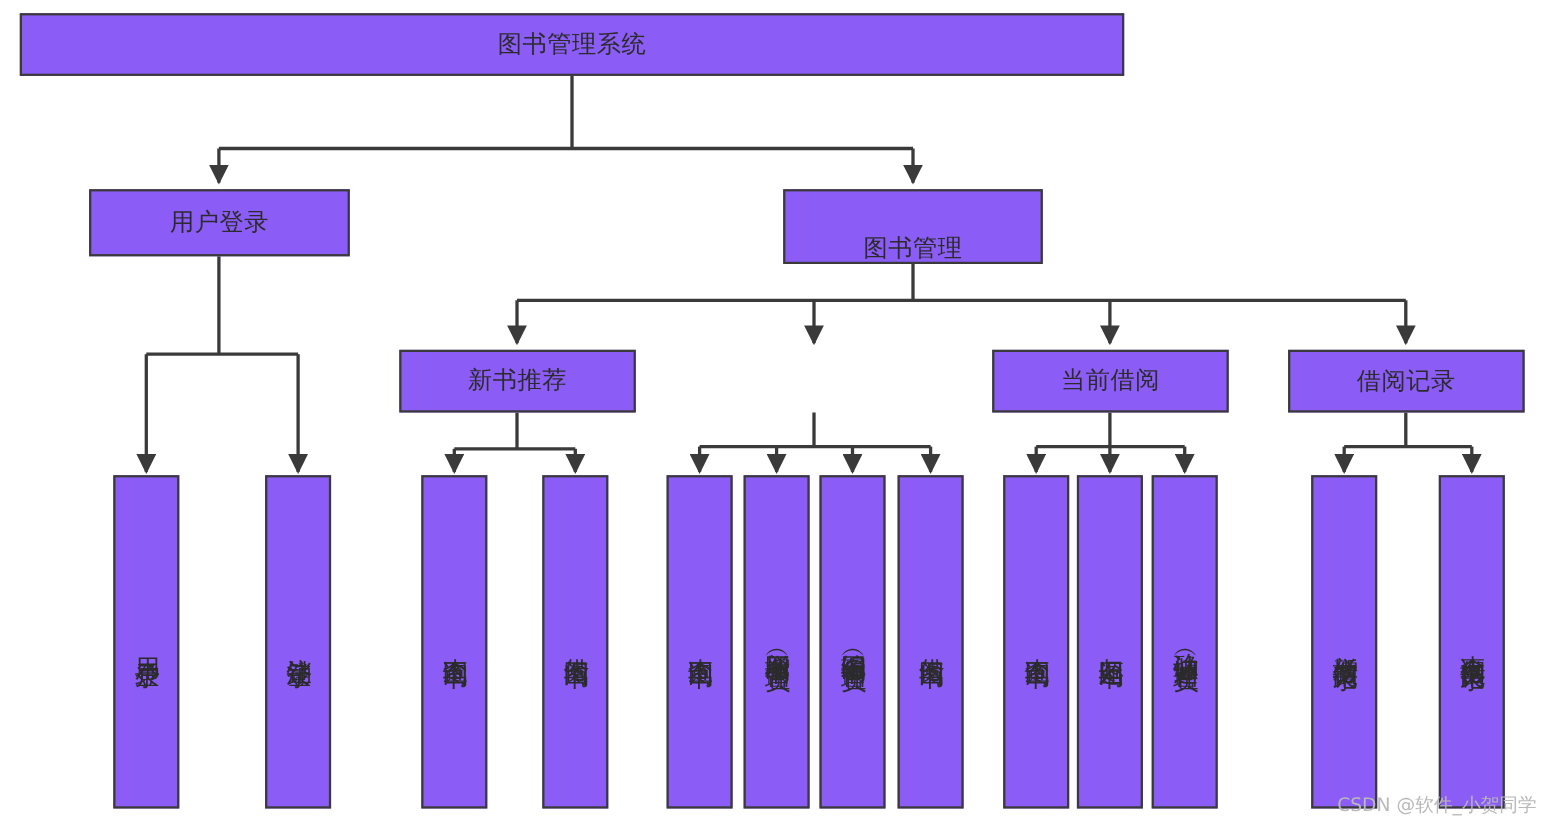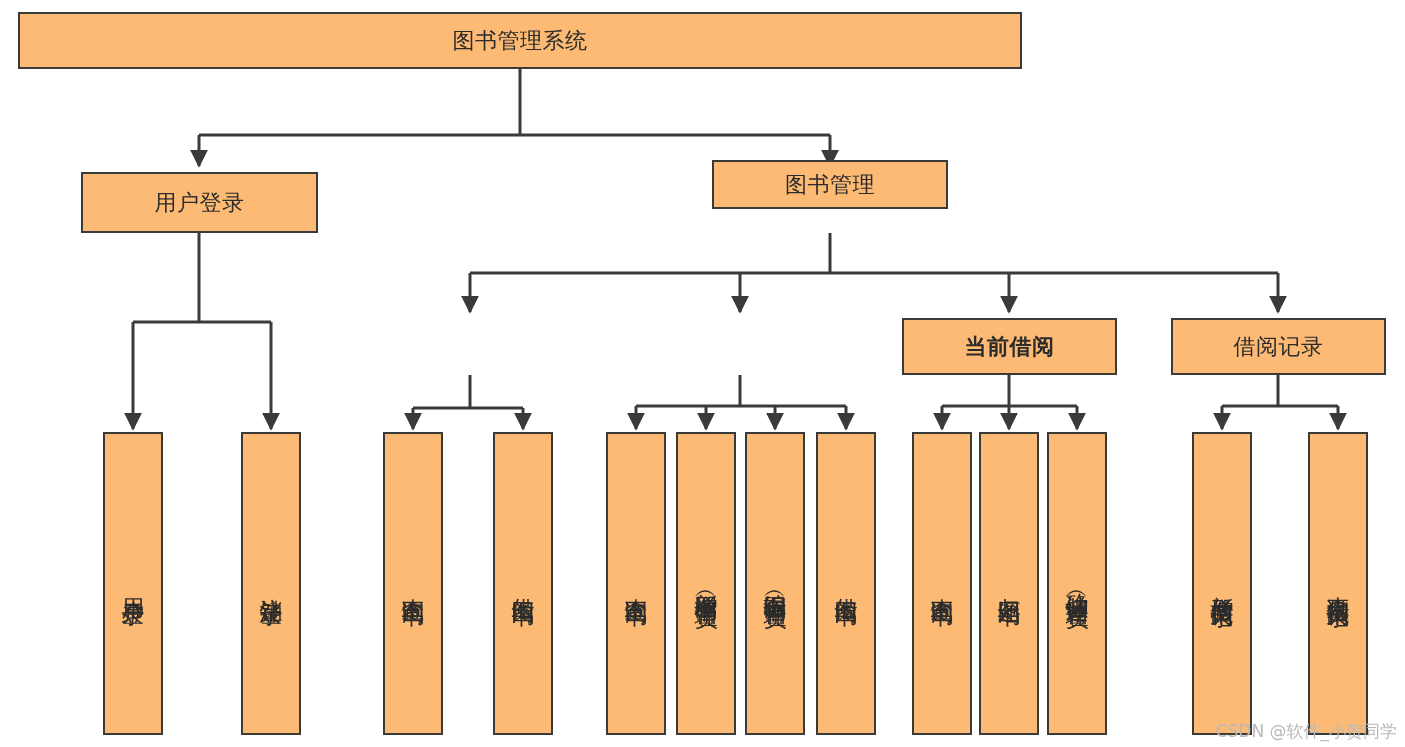--- a/index.html
+++ b/index.html
@@ -22,21 +22,21 @@
     position: absolute;
     left: 0;
     top: 0;
     width: 1405px;
     height: 747px;
     pointer-events: none;
   }
   .node {
     position: absolute;
     box-sizing: border-box;
-    background: #fdba74;
+    background: #8b5cf6;
     border: 2.5px solid #3a3a3a;
     display: flex;
     align-items: center;
     justify-content: center;
     z-index: 2;
   }
   .node-label {
     font-size: 22px;
     color: #2b2b2b;
     line-height: 1.05;
@@ -126,25 +126,28 @@
     </g>
   </svg>
 
   <div class="node" style="left:18px; top:12px; width:1004px; height:57px;">
     <span class="node-label">图书管理系统</span>
   </div>
 
   <div class="node" style="left:81px; top:172px; width:237px; height:61px;">
     <span class="node-label">用户登录</span>
   </div>
-  <div class="node" style="left:712px; top:160px; width:236px; height:49px;">
+  <div class="node" style="left:712px; top:172px; width:236px; height:68px;align-items:flex-end;">
     <span class="node-label">图书管理</span>
   </div>
 
-  <div class="node" style="left:902px; top:318px; width:215px; height:57px;font-weight:bold;">
+  <div class="node" style="left:363px; top:318px; width:215px; height:57px;">
+    <span class="node-label">新书推荐</span>
+  </div>
+  <div class="node" style="left:902px; top:318px; width:215px; height:57px;">
     <span class="node-label">当前借阅</span>
   </div>
   <div class="node" style="left:1171px; top:318px; width:215px; height:57px;font-family:Liberation Serif, serif;">
     <span class="node-label">借阅记录</span>
   </div>
 
   <div class="node vertical" style="left:103px; top:432px; width:60px; height:303px;">
     <span class="node-label">用户登录</span>
   </div>
   <div class="node vertical" style="left:241px; top:432px; width:60px; height:303px;">

